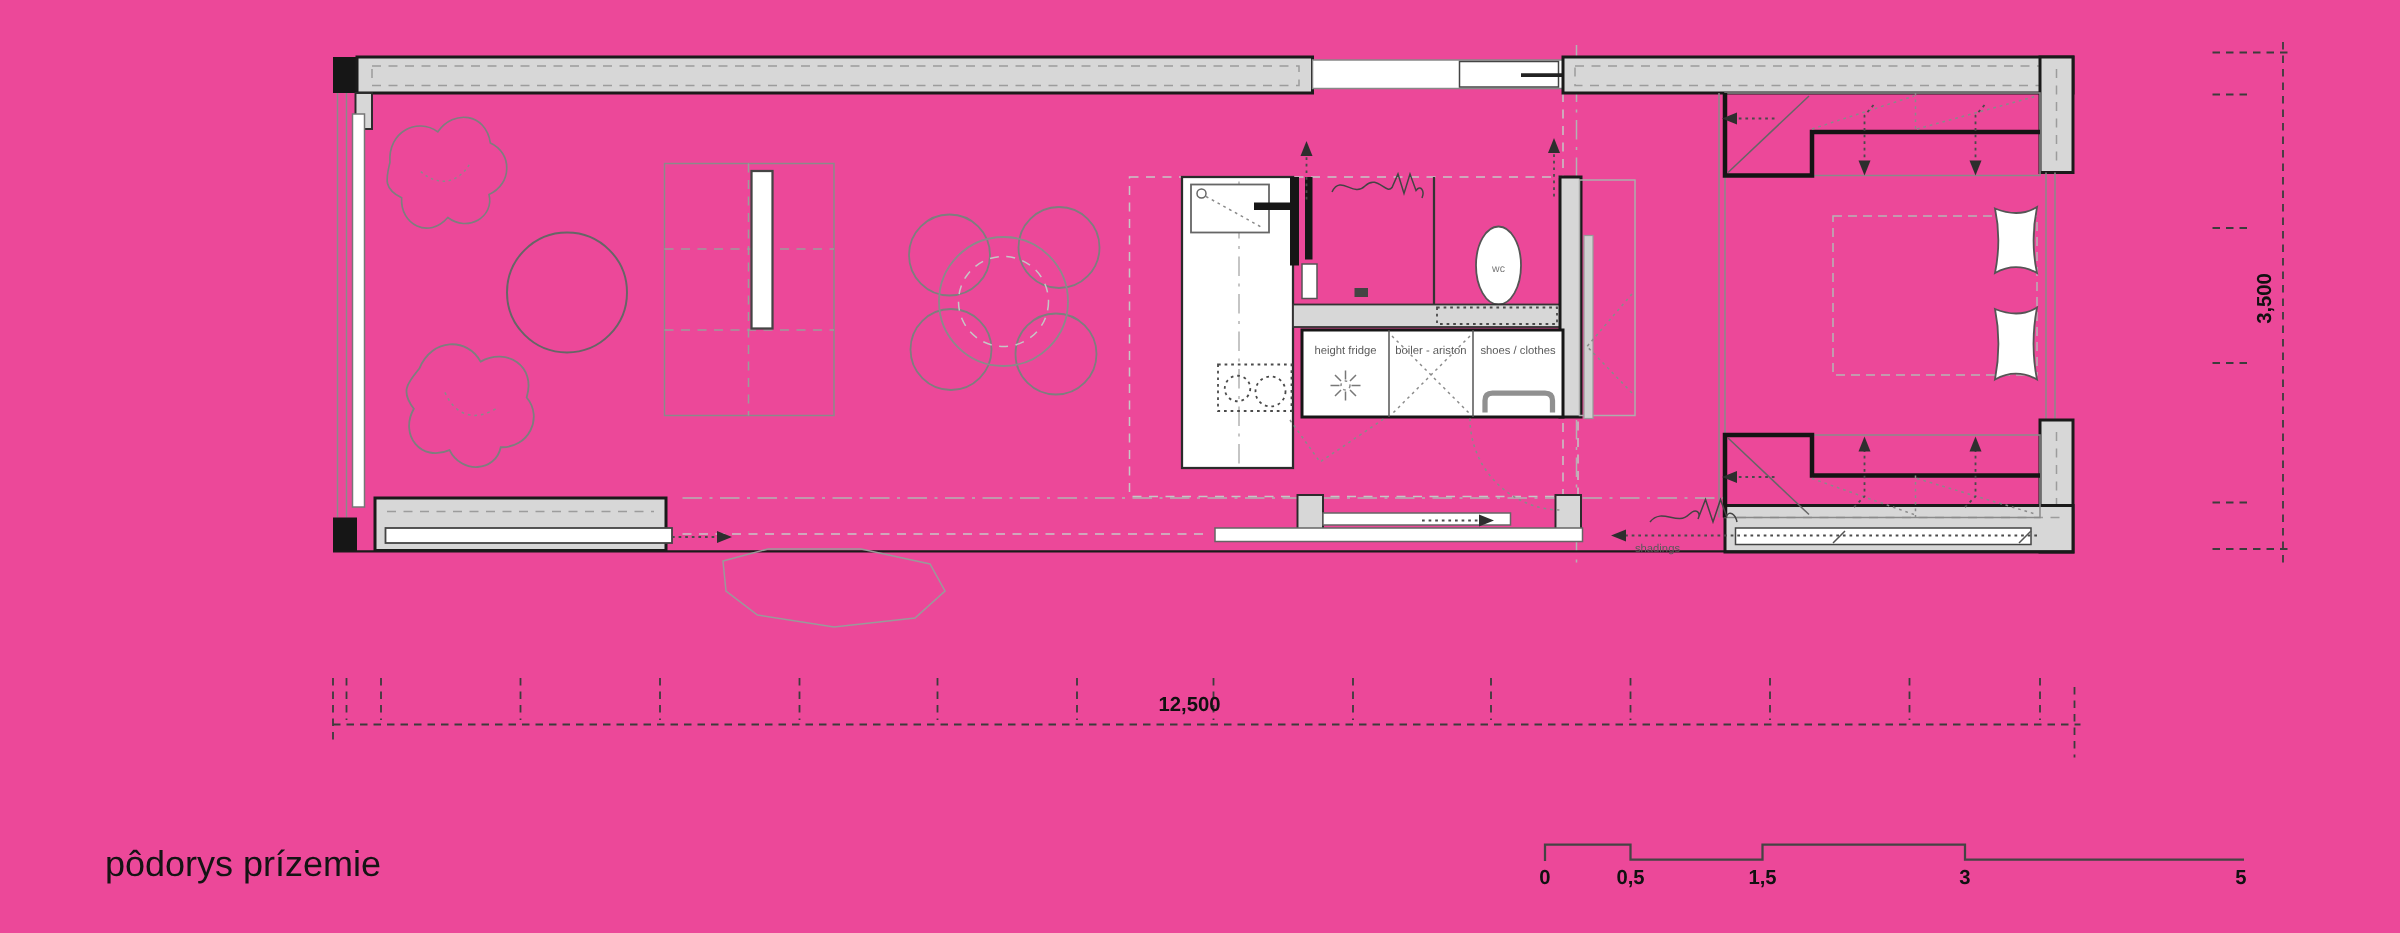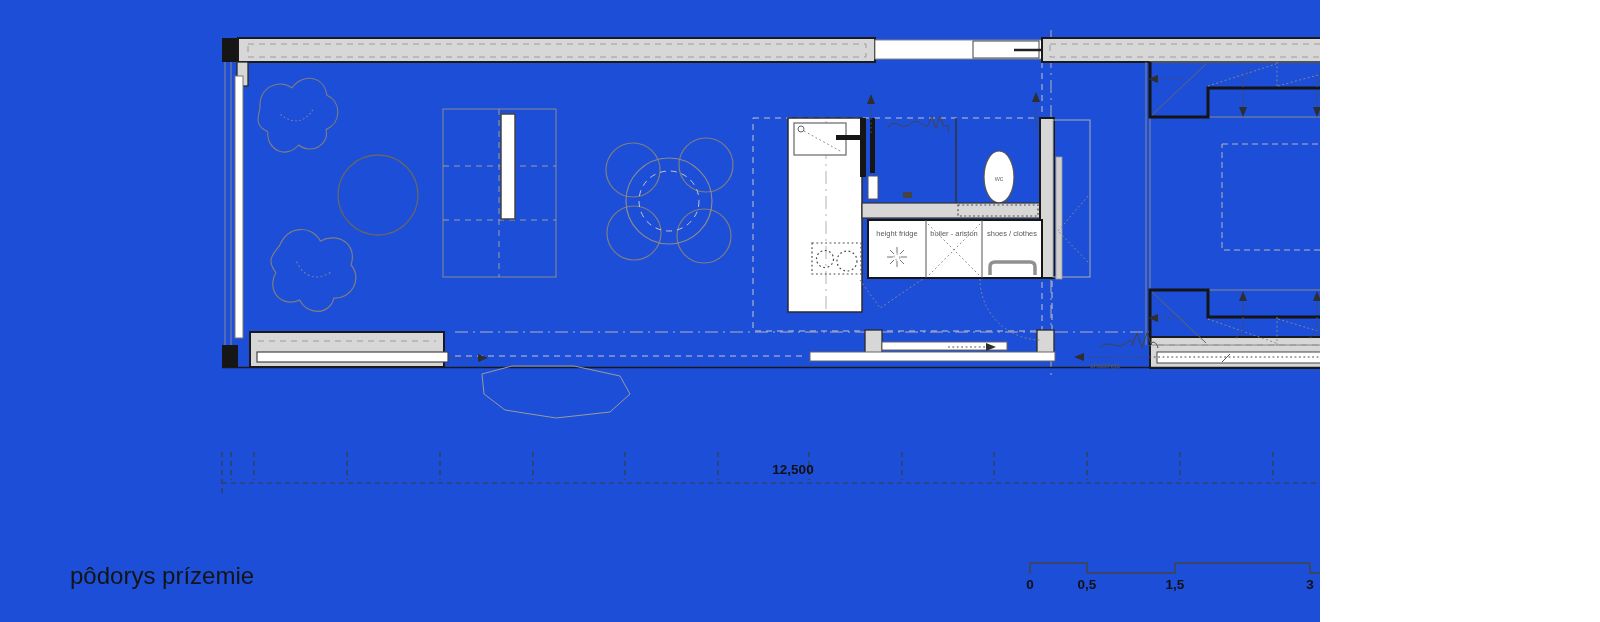--- a/index.html
+++ b/index.html
@@ -1,16 +1,16 @@
 <!DOCTYPE html>
 <html><head>
 <meta charset="utf-8">
 <style>
   html,body{margin:0;padding:0;background:#fff;}
-  .page{position:relative;width:1320px;height:622px;background:#1d4ed8;overflow:hidden;
+  .page{position:relative;width:1600px;height:622px;background:#ec4899;overflow:hidden;
         font-family:"Liberation Sans",sans-serif;}
   svg{display:block;}
   
   .wall{fill:#d7d7d7;stroke:#1a1a1a;stroke-width:2}
   .wallthin{fill:#d7d7d7;stroke:#2a2a2a;stroke-width:1.3}
   .blk{fill:#161616;stroke:none}
   .thin{stroke:#8a8a8a;fill:none;stroke-width:1}
   .furn{stroke:#7e7e7e;fill:none;stroke-width:1.2}
   .furnw{stroke:#555;fill:#fff;stroke-width:1.2}
   .dash{stroke:#9c9c9c;stroke-dasharray:6 5;fill:none;stroke-width:1}

